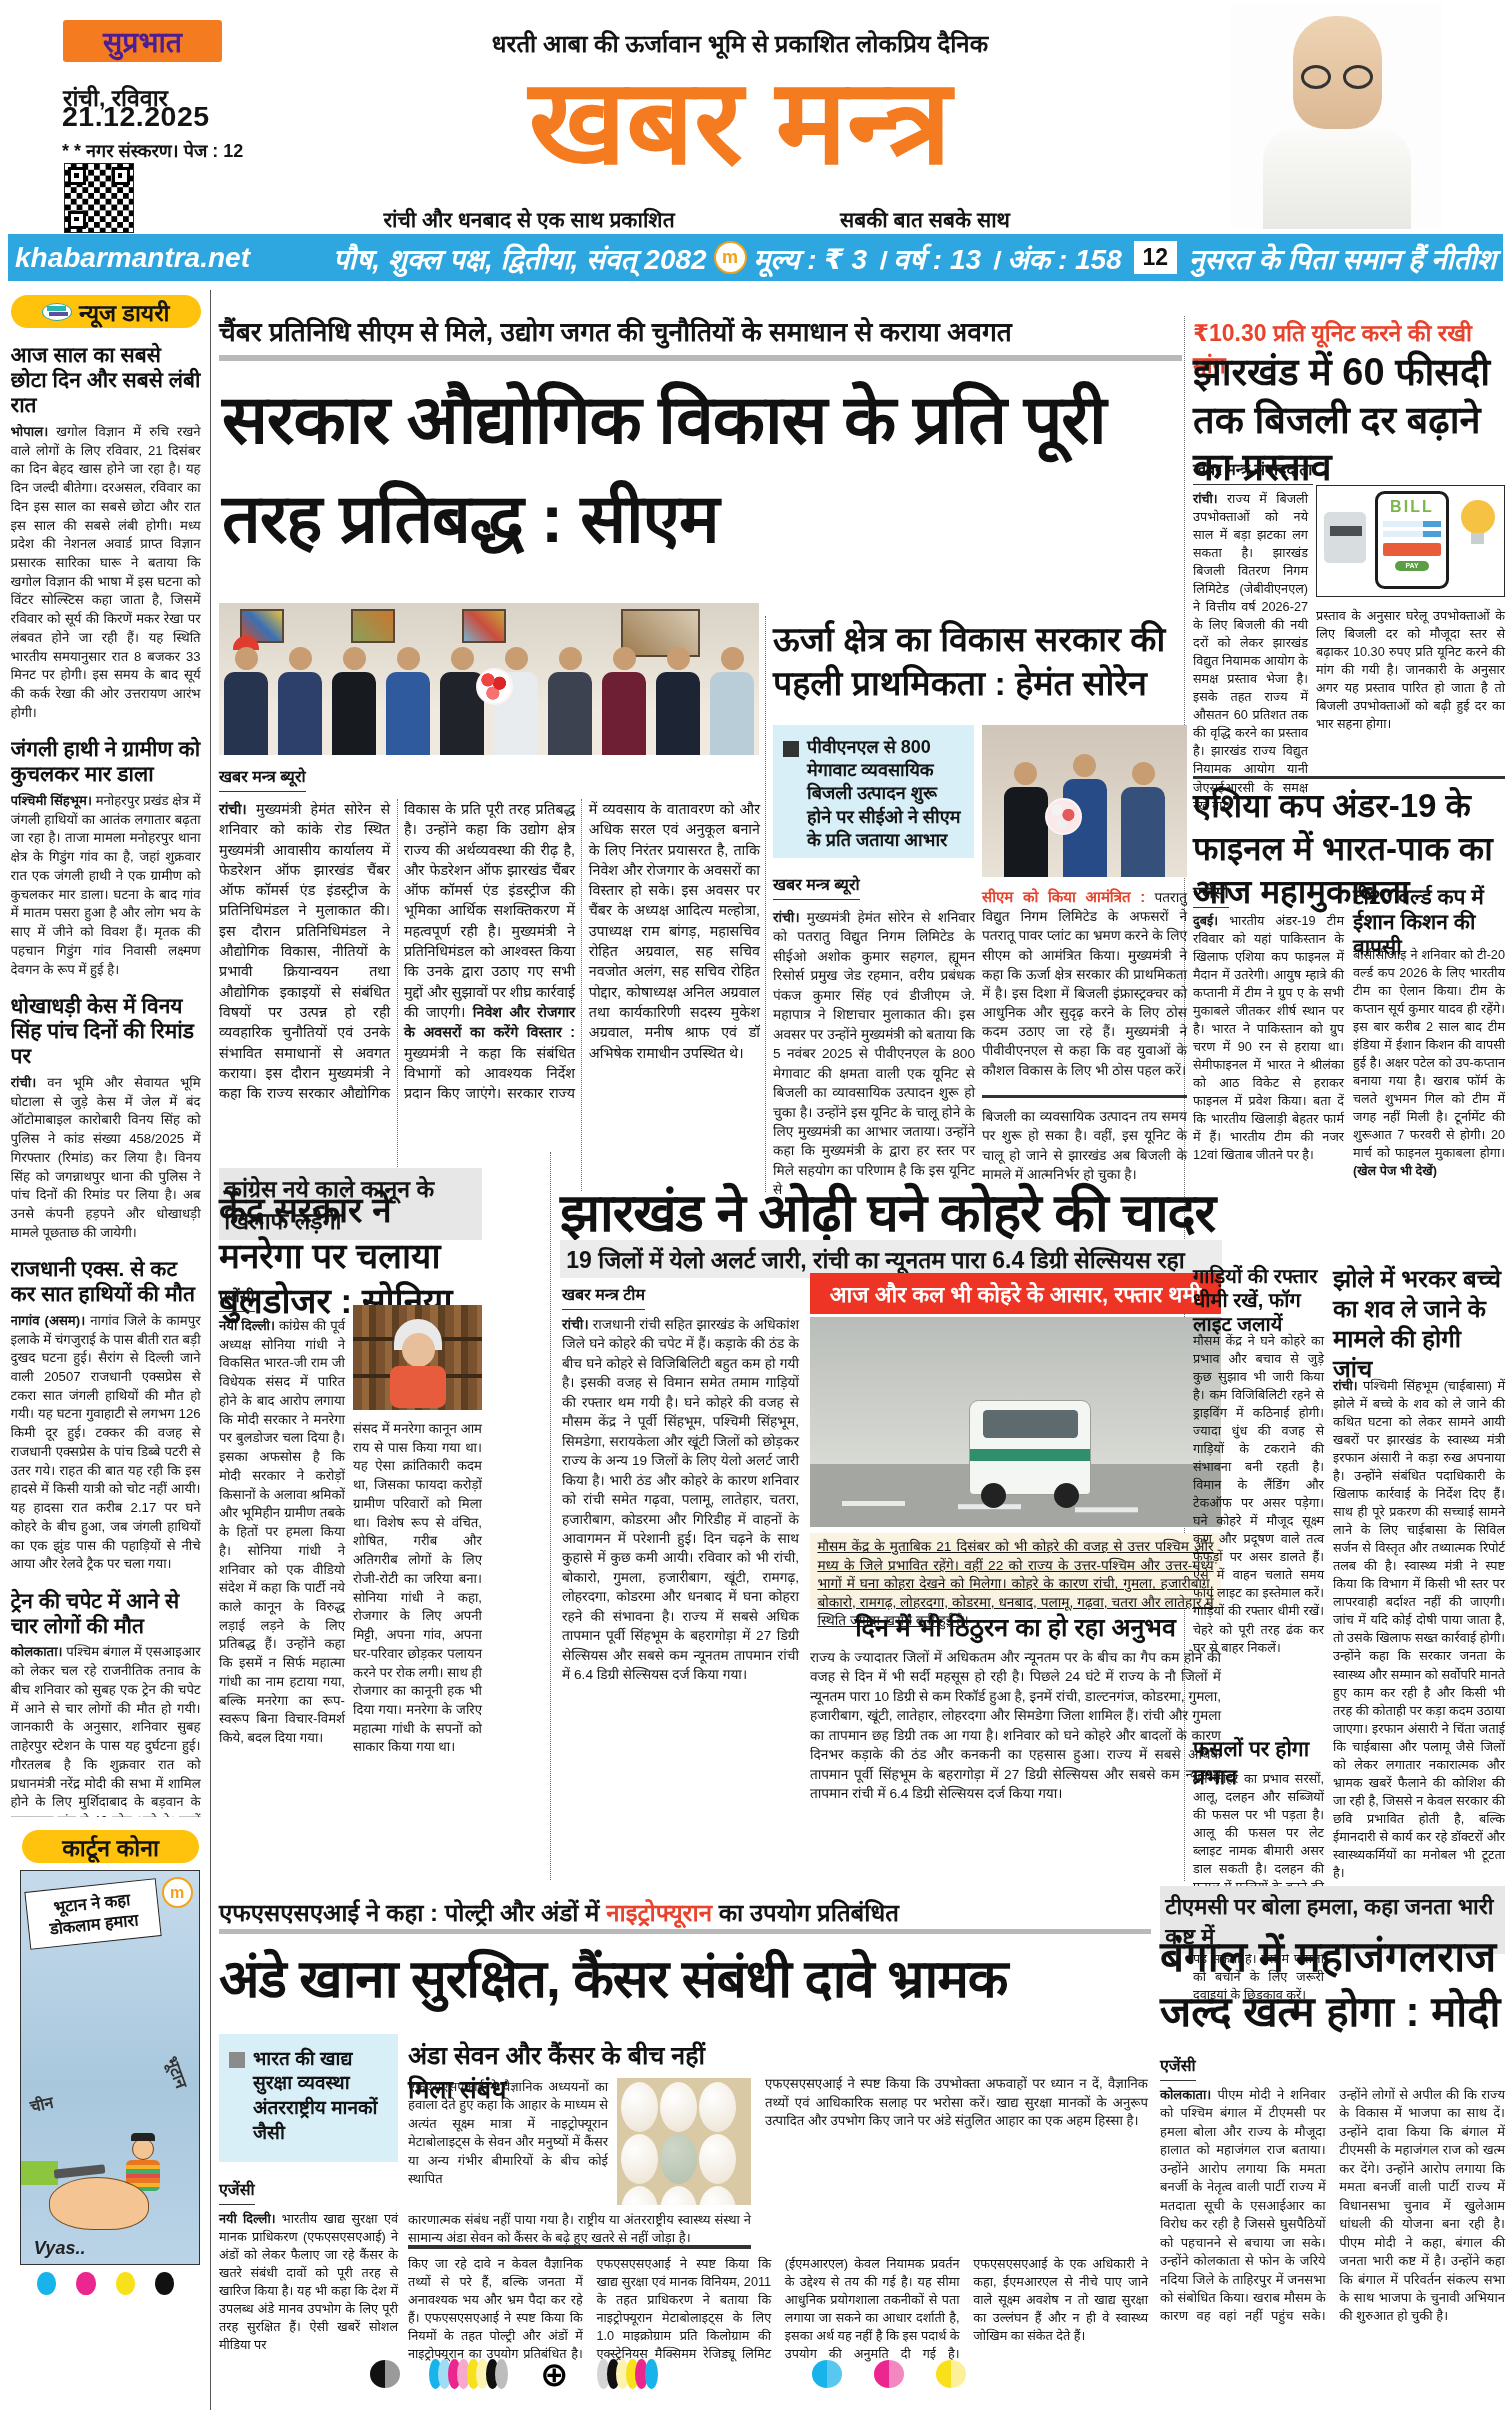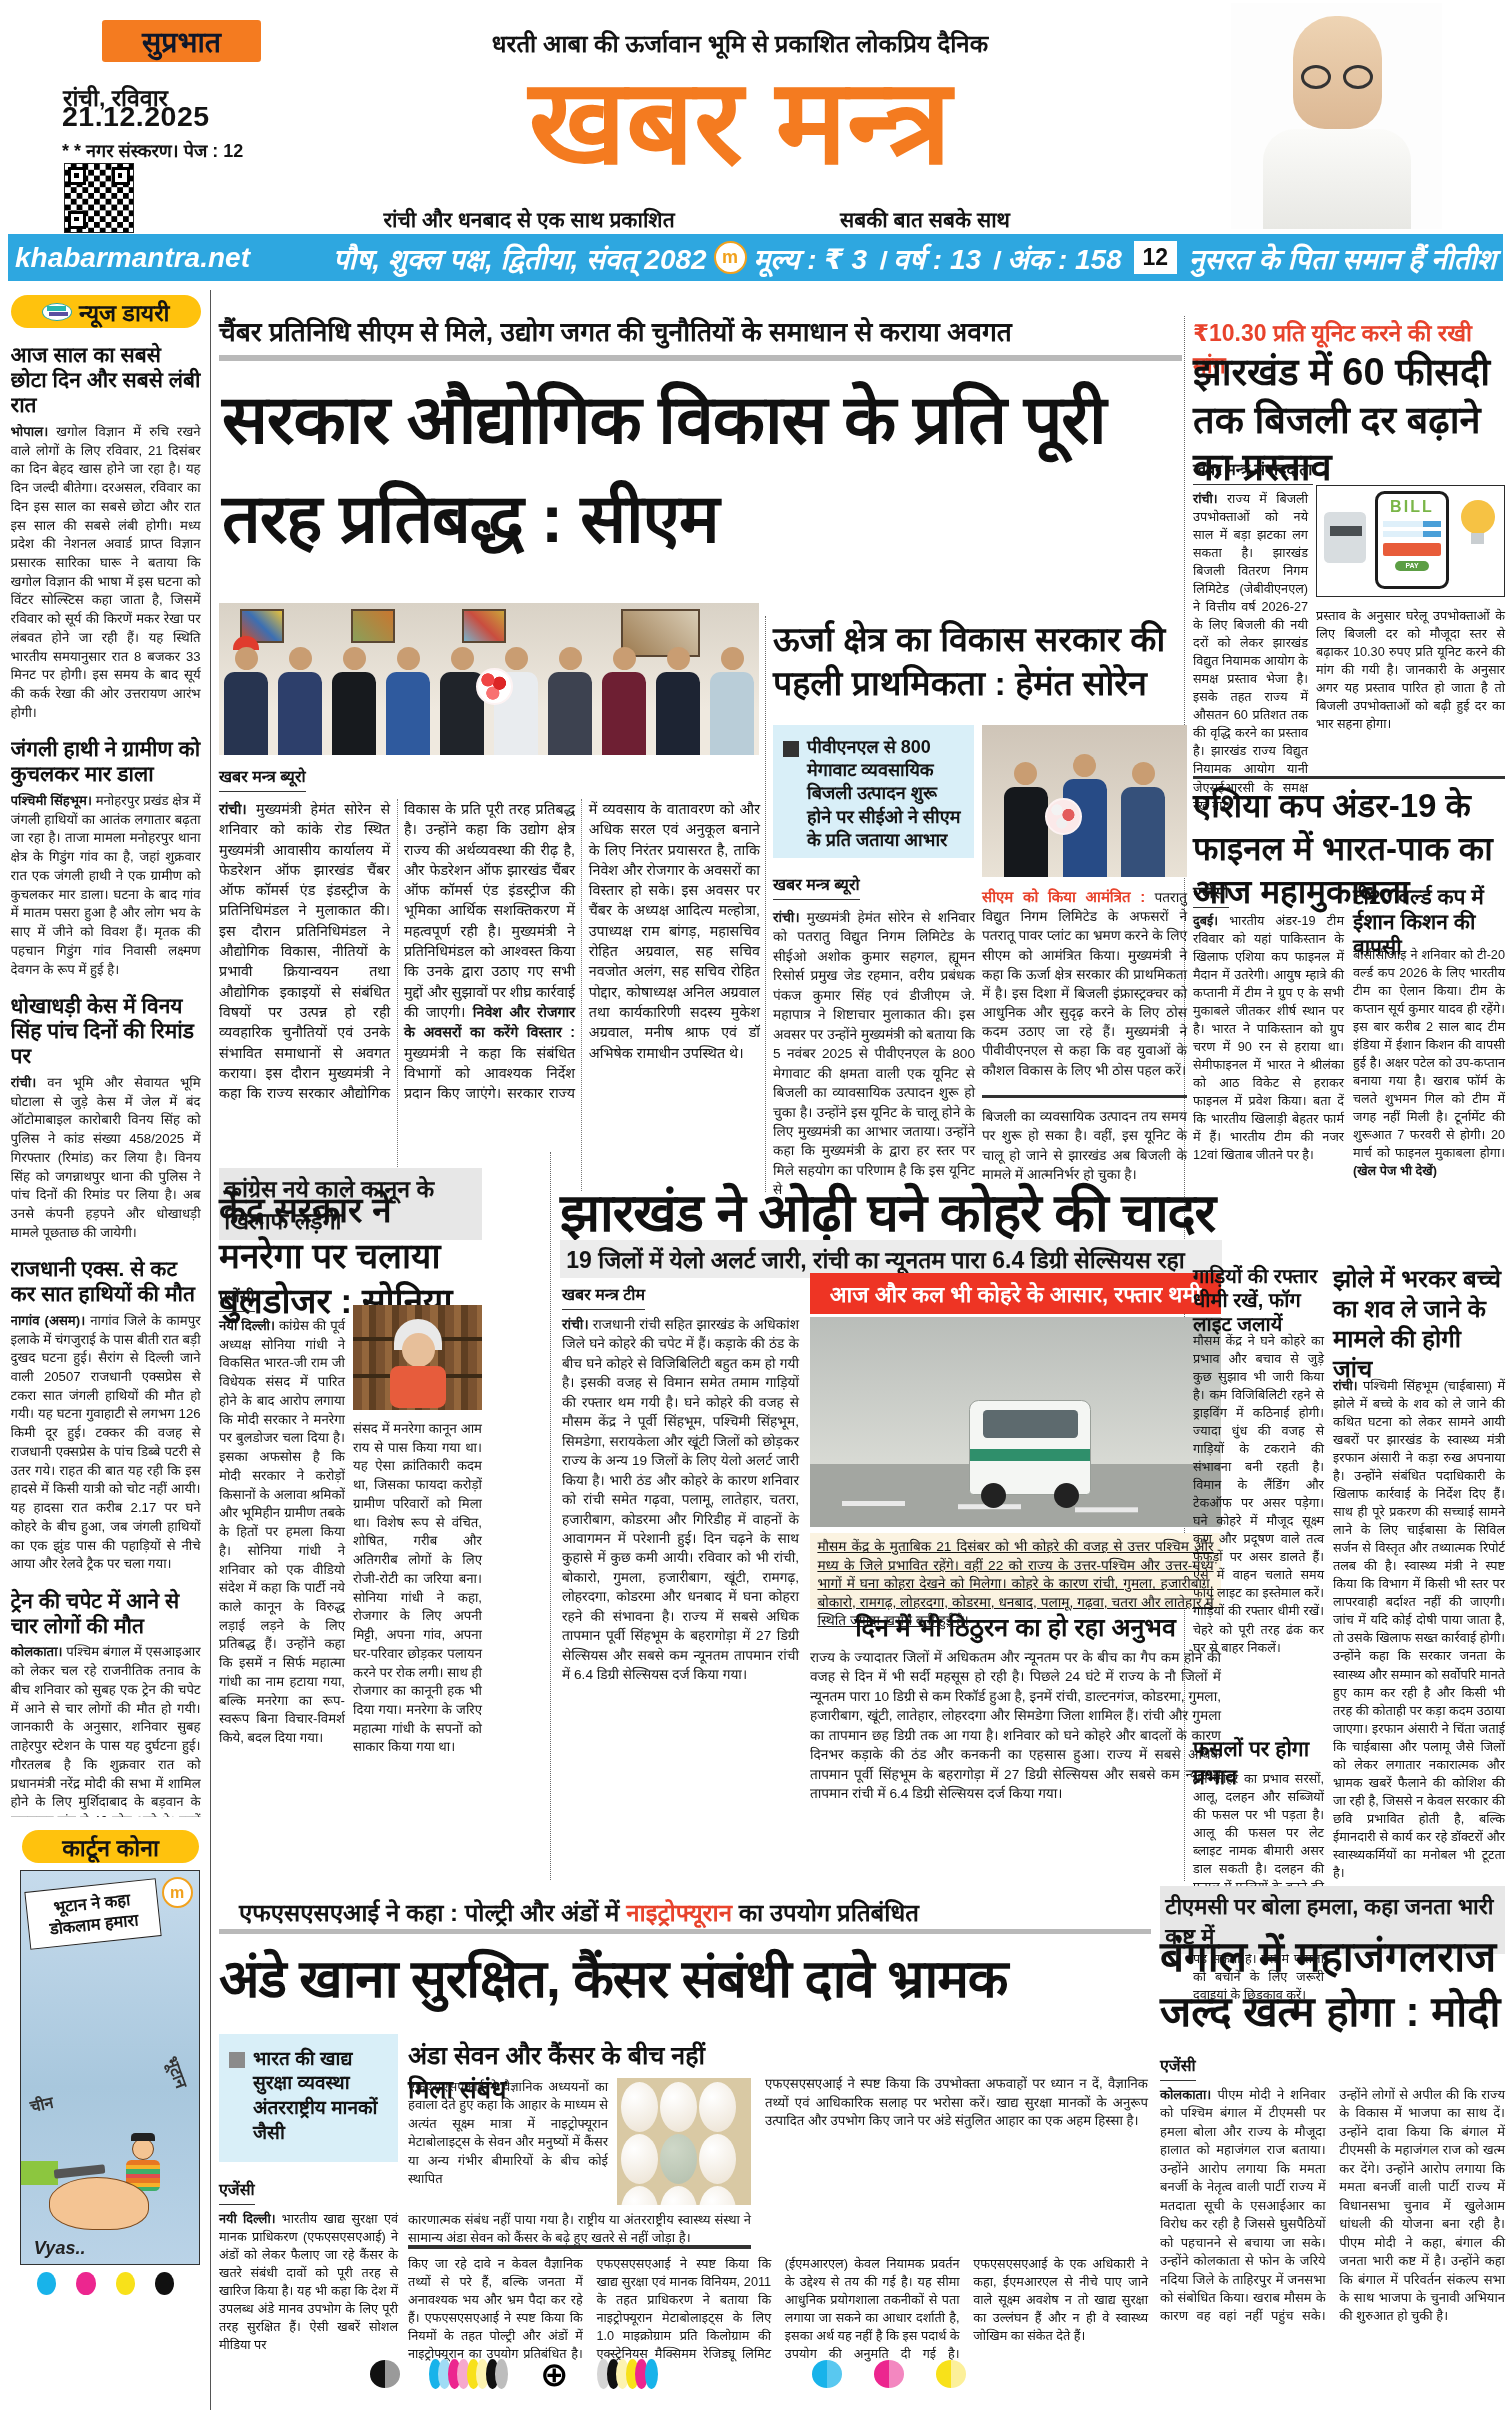--- a/index.html
+++ b/index.html
@@ -8,22 +8,22 @@
   }
   *{margin:0;padding:0;box-sizing:border-box;}
   body{background:#fff;font-family:"Liberation Sans","DejaVu Sans",sans-serif;color:var(--ink);}
   .page{position:relative;width:1511px;height:2426px;background:#fff;overflow:hidden;}
   .abs{position:absolute;}
   .bt{text-align:justify;line-height:1.42;color:#161616;}
   .dl{font-weight:700;}
   .byl{font-weight:700;font-size:16px;border-bottom:1.6px solid #333;padding-bottom:4.2px;display:inline-block;}
   h1,h2,h3{font-weight:700;color:#111;}
   
-  #badge{left:63px;top:20px;width:159px;height:42px;background:var(--orange);color:#0f172a;
-         font-size:28.5px;font-weight:700;display:flex;align-items:center;justify-content:center;border-radius:3.2px;margin-left:39px;}
+  #badge{left:63px;top:20px;width:159px;height:42px;background:var(--orange);color:#4c1d95;
+         font-size:28.5px;font-weight:700;display:flex;align-items:center;justify-content:center;border-radius:3.2px;}
   #cityday{left:63px;top:70px;font-size:23px;font-weight:700;margin-top:11px;}
   #date{left:62px;top:100px;font-size:28.5px;font-weight:700;letter-spacing:0.5px;}
   #edition{left:62px;top:138px;font-size:18px;font-weight:700;}
   #qr{left:64px;top:163px;width:70px;height:70px;border:1.6px solid #222;
       background:conic-gradient(#000 25%,#fff 0 50%,#000 0 75%,#fff 0) 0 0/11.6px 11.6px;}
   .finder{position:absolute;width:18px;height:18px;border:3.7px solid #000;background:#fff;}
   .finder i{position:absolute;left:3.2px;top:3.2px;width:4.2px;height:4.2px;background:#000;display:block;}
   #tagline{left:328px;top:26.4px;width:824px;font-size:24px;font-weight:700;text-align:center;}
   #logo{left:328px;top:57px;width:824px;font-size:119px;line-height:1.1;font-weight:700;color:var(--orange);text-align:center;}
   #publeft{left:328px;top:205px;width:402px;font-size:21px;font-weight:700;text-align:center;}
@@ -153,21 +153,21 @@
   #ac-body{left:1193px;top:912px;width:151px;height:342px;font-size:12.7px;}
   #ac-sub{left:1353px;top:884px;width:152px;font-size:21px;line-height:1.2;text-align:left;}
   #ac-body2{left:1353px;top:946px;width:152px;height:309px;font-size:12.7px;}
   #dr-sub{left:1193px;top:1264px;width:131px;font-size:20px;line-height:1.2;}
   #dr-body{left:1193px;top:1332px;width:131px;height:393px;font-size:12.7px;}
   #cr-sub{left:1193px;top:1734px;width:131px;font-size:21px;}
   #cr-body{left:1193px;top:1770px;width:131px;height:110px;font-size:12.7px;}
   #jh-head{left:1333px;top:1264px;width:172px;font-size:24px;line-height:1.25;}
   #jh-body{left:1333px;top:1377px;width:172px;height:502px;font-size:12.7px;}
   
-  #fs-strip{left:219px;top:1895px;width:931px;font-size:24px;font-weight:700;margin-left:20px;}
+  #fs-strip{left:219px;top:1895px;width:931px;font-size:24px;font-weight:700;}
   #fs-strip .redword{color:var(--red);}
   #fs-rule{left:219px;top:1929px;width:932px;height:5.3px;background:#b9b9b9;}
   #eg-head{left:219px;top:1940px;width:930px;font-size:53px;letter-spacing:-1.1px;}
   #eg-box{left:219px;top:2034px;width:179px;height:128px;background:var(--cyanbox);padding:12.7px 8.5px 8.5px 34px;
           font-size:19px;font-weight:700;line-height:1.3;position:absolute;}
   #eg-box .sq{position:absolute;left:9.5px;top:18px;width:16px;height:16px;background:#8b8b8b;}
   #eg-byline{left:219px;top:2178px;}
   #eg-intro{left:219px;top:2210px;width:179px;height:200px;font-size:12.7px;}
   #eg-sub{left:408px;top:2037px;width:343px;font-size:25px;}
   #eg-body{left:408px;top:2078px;width:200px;height:127px;font-size:13px;}

